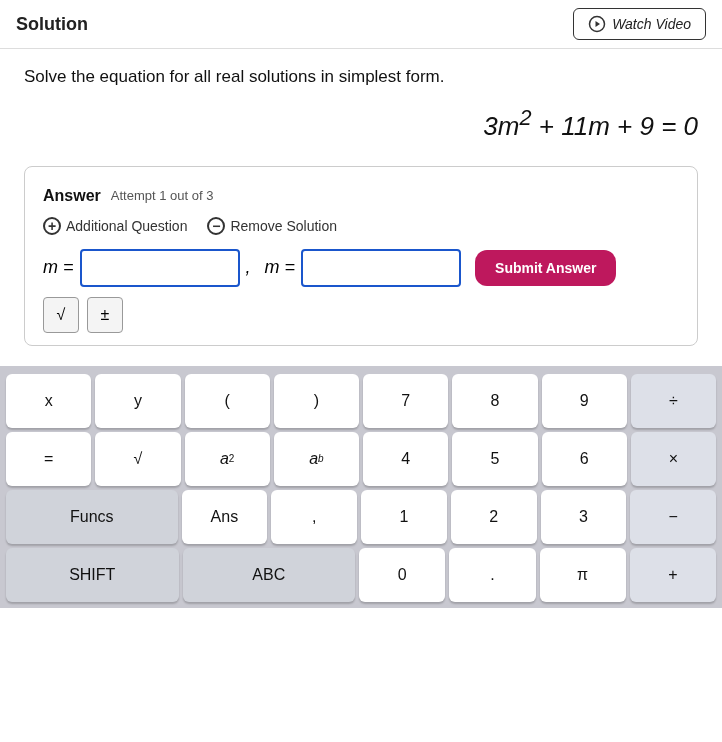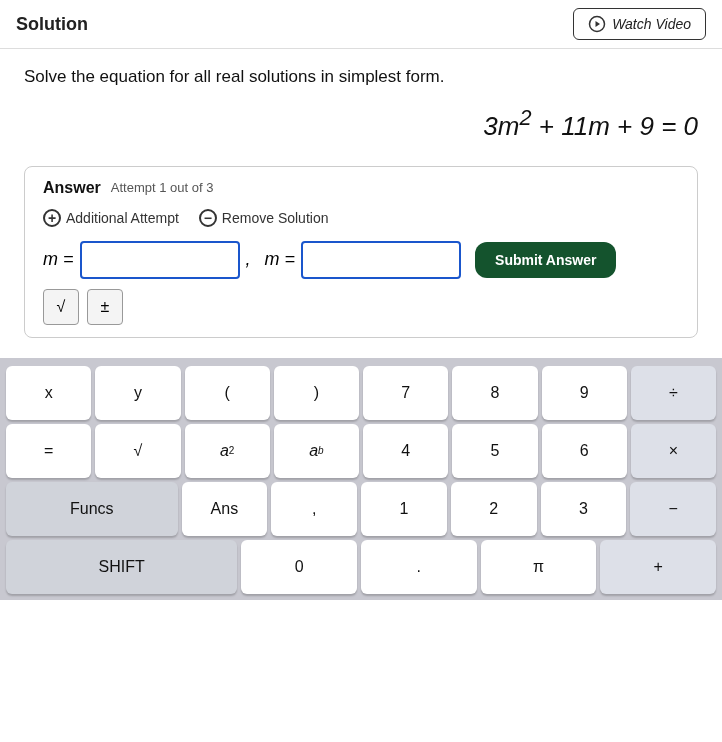--- a/index.html
+++ b/index.html
@@ -50,21 +50,21 @@
     .equation-display {
       text-align: right;
       font-size: 26px;
       color: #111;
       margin-bottom: 24px;
       font-style: italic;
     }
     .answer-section {
       border: 1px solid #ccc;
       border-radius: 8px;
-      padding: 12px 18px 12px 18px;
+      padding: 20px 18px 12px 18px;
       margin: 0 0 10px 0;
     }
     .answer-header {
       display: flex;
       align-items: center;
       gap: 10px;
       margin-bottom: 12px;
     }
     .answer-label {
       font-weight: bold;
@@ -122,21 +122,21 @@
     .answer-input {
       width: 160px;
       height: 38px;
       border: 2px solid #1a56cc;
       border-radius: 4px;
       padding: 4px 8px;
       font-size: 16px;
       outline: none;
     }
     .submit-btn {
-      background: #14532d;
+      background: #be185d;
       color: #fff;
       border: none;
       border-radius: 12px;
       padding: 10px 20px;
       font-size: 14px;
       font-weight: bold;
       cursor: pointer;
     }
     .math-tools {
       display: flex;
@@ -219,21 +219,21 @@
 
   <div class="answer-section">
     <div class="answer-header">
       <span class="answer-label">Answer</span>
       <span class="attempt-text">Attempt 1 out of 3</span>
     </div>
 
     <div class="solution-controls">
       <button class="solution-btn">
         <span class="icon-circle">+</span>
-        <span>Additional Attempt</span>
+        <span>Additional Question</span>
       </button>
       <button class="solution-btn">
         <span class="icon-circle">−</span>
         <span>Remove Solution</span>
       </button>
     </div>
 
     <div class="inputs-row">
       <div class="input-group">
         <span style="font-size:18px;font-style:italic;">m =</span>
@@ -285,18 +285,19 @@
       <button class="kb-key wide special">Funcs</button>
       <button class="kb-key">Ans</button>
       <button class="kb-key">,</button>
       <button class="kb-key number">1</button>
       <button class="kb-key number">2</button>
       <button class="kb-key number">3</button>
       <button class="kb-key operator">−</button>
     </div>
     <div class="kb-row">
       <button class="kb-key wide special">SHIFT</button>
+      <button class="kb-key wide special">ABC</button>
       <button class="kb-key number">0</button>
       <button class="kb-key">.</button>
       <button class="kb-key">π</button>
       <button class="kb-key operator">+</button>
     </div>
   </div>
 
 </body></html>

